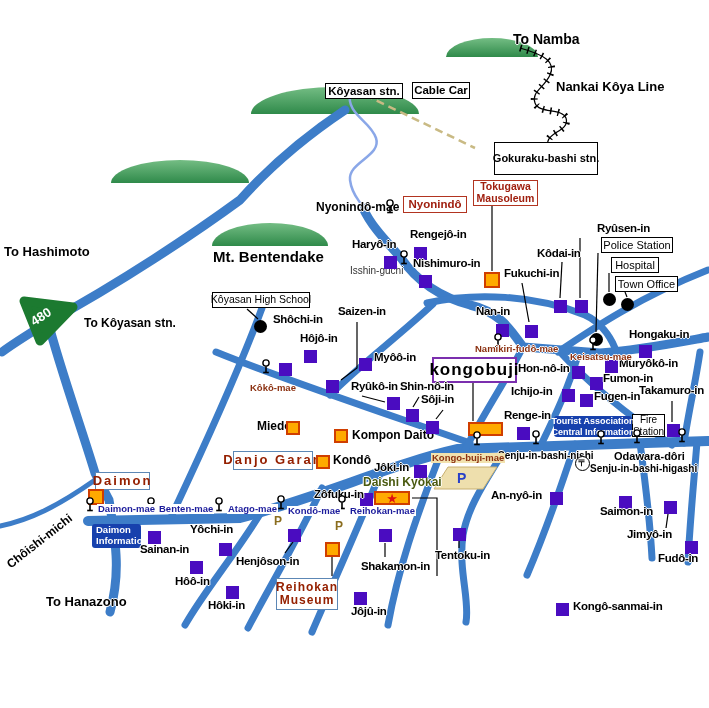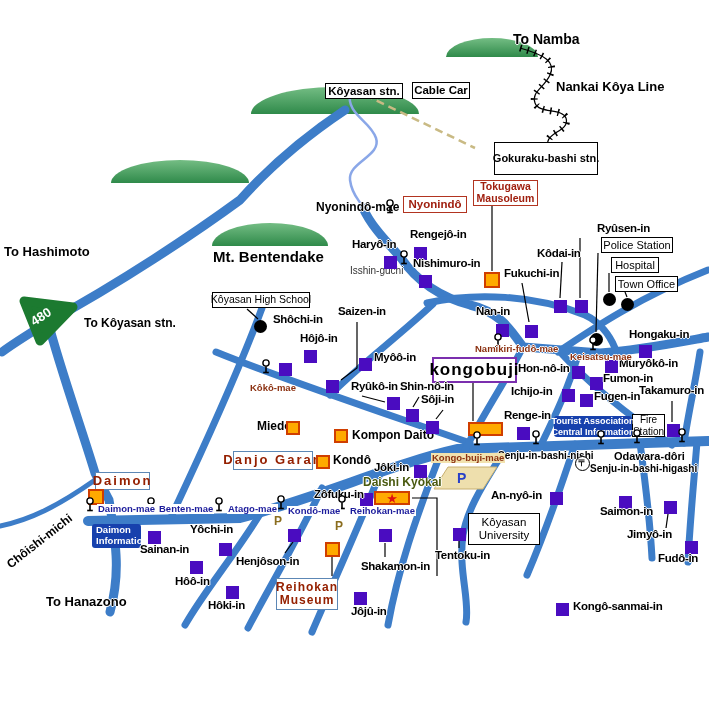--- a/index.html
+++ b/index.html
@@ -164,24 +164,20 @@
     </div>
     <div class="box" style="position: absolute; left: 233px; top: 451px; width: 80px; height: 19px; border: 1px solid rgb(92, 135, 181); font-size: 13px; font-weight: bold; color: rgb(149, 32, 0); letter-spacing: 2px;">
       <div>Danjo Garan</div>
     </div>
     <div class="box" style="position: absolute; left: 95px; top: 472px; width: 55px; height: 18px; border: 1px solid rgb(92, 135, 181); font-size: 13px; font-weight: bold; color: rgb(149, 32, 0); letter-spacing: 2px;">
       <div>Daimon</div>
     </div>
     <div class="box" style="position: absolute; left: 632px; top: 414px; width: 33px; height: 23px; border: 1px solid rgb(0, 0, 0); font-size: 10px;">
       <div>Fire</div>
       <div>Station</div>
-    </div>
-    <div class="box" style="position: absolute; left: 468px; top: 513px; width: 72px; height: 32px; border: 1px solid rgb(0, 0, 0); font-size: 11.5px;">
-      <div>Kôyasan</div>
-      <div>University</div>
     </div>
     <div class="box" style="position: absolute; left: 276px; top: 578px; width: 62px; height: 32px; border: 1px solid rgb(92, 135, 181); font-size: 12px; font-weight: bold; color: rgb(149, 32, 0); letter-spacing: 1px;">
       <div>Reihokan</div>
       <div>Museum</div>
     </div>
     <div class="badge" style="position: absolute; left: 554px; top: 416px; width: 78px; height: 21px; font-size: 9px;">
       <div>Tourist Association</div>
       <div>Central Information</div>
     </div>
     <div class="badge" style="position: absolute; left: 92px; top: 524px; width: 49px; height: 24px; font-size: 9.5px; align-items: flex-start; padding-left: 4px;">

